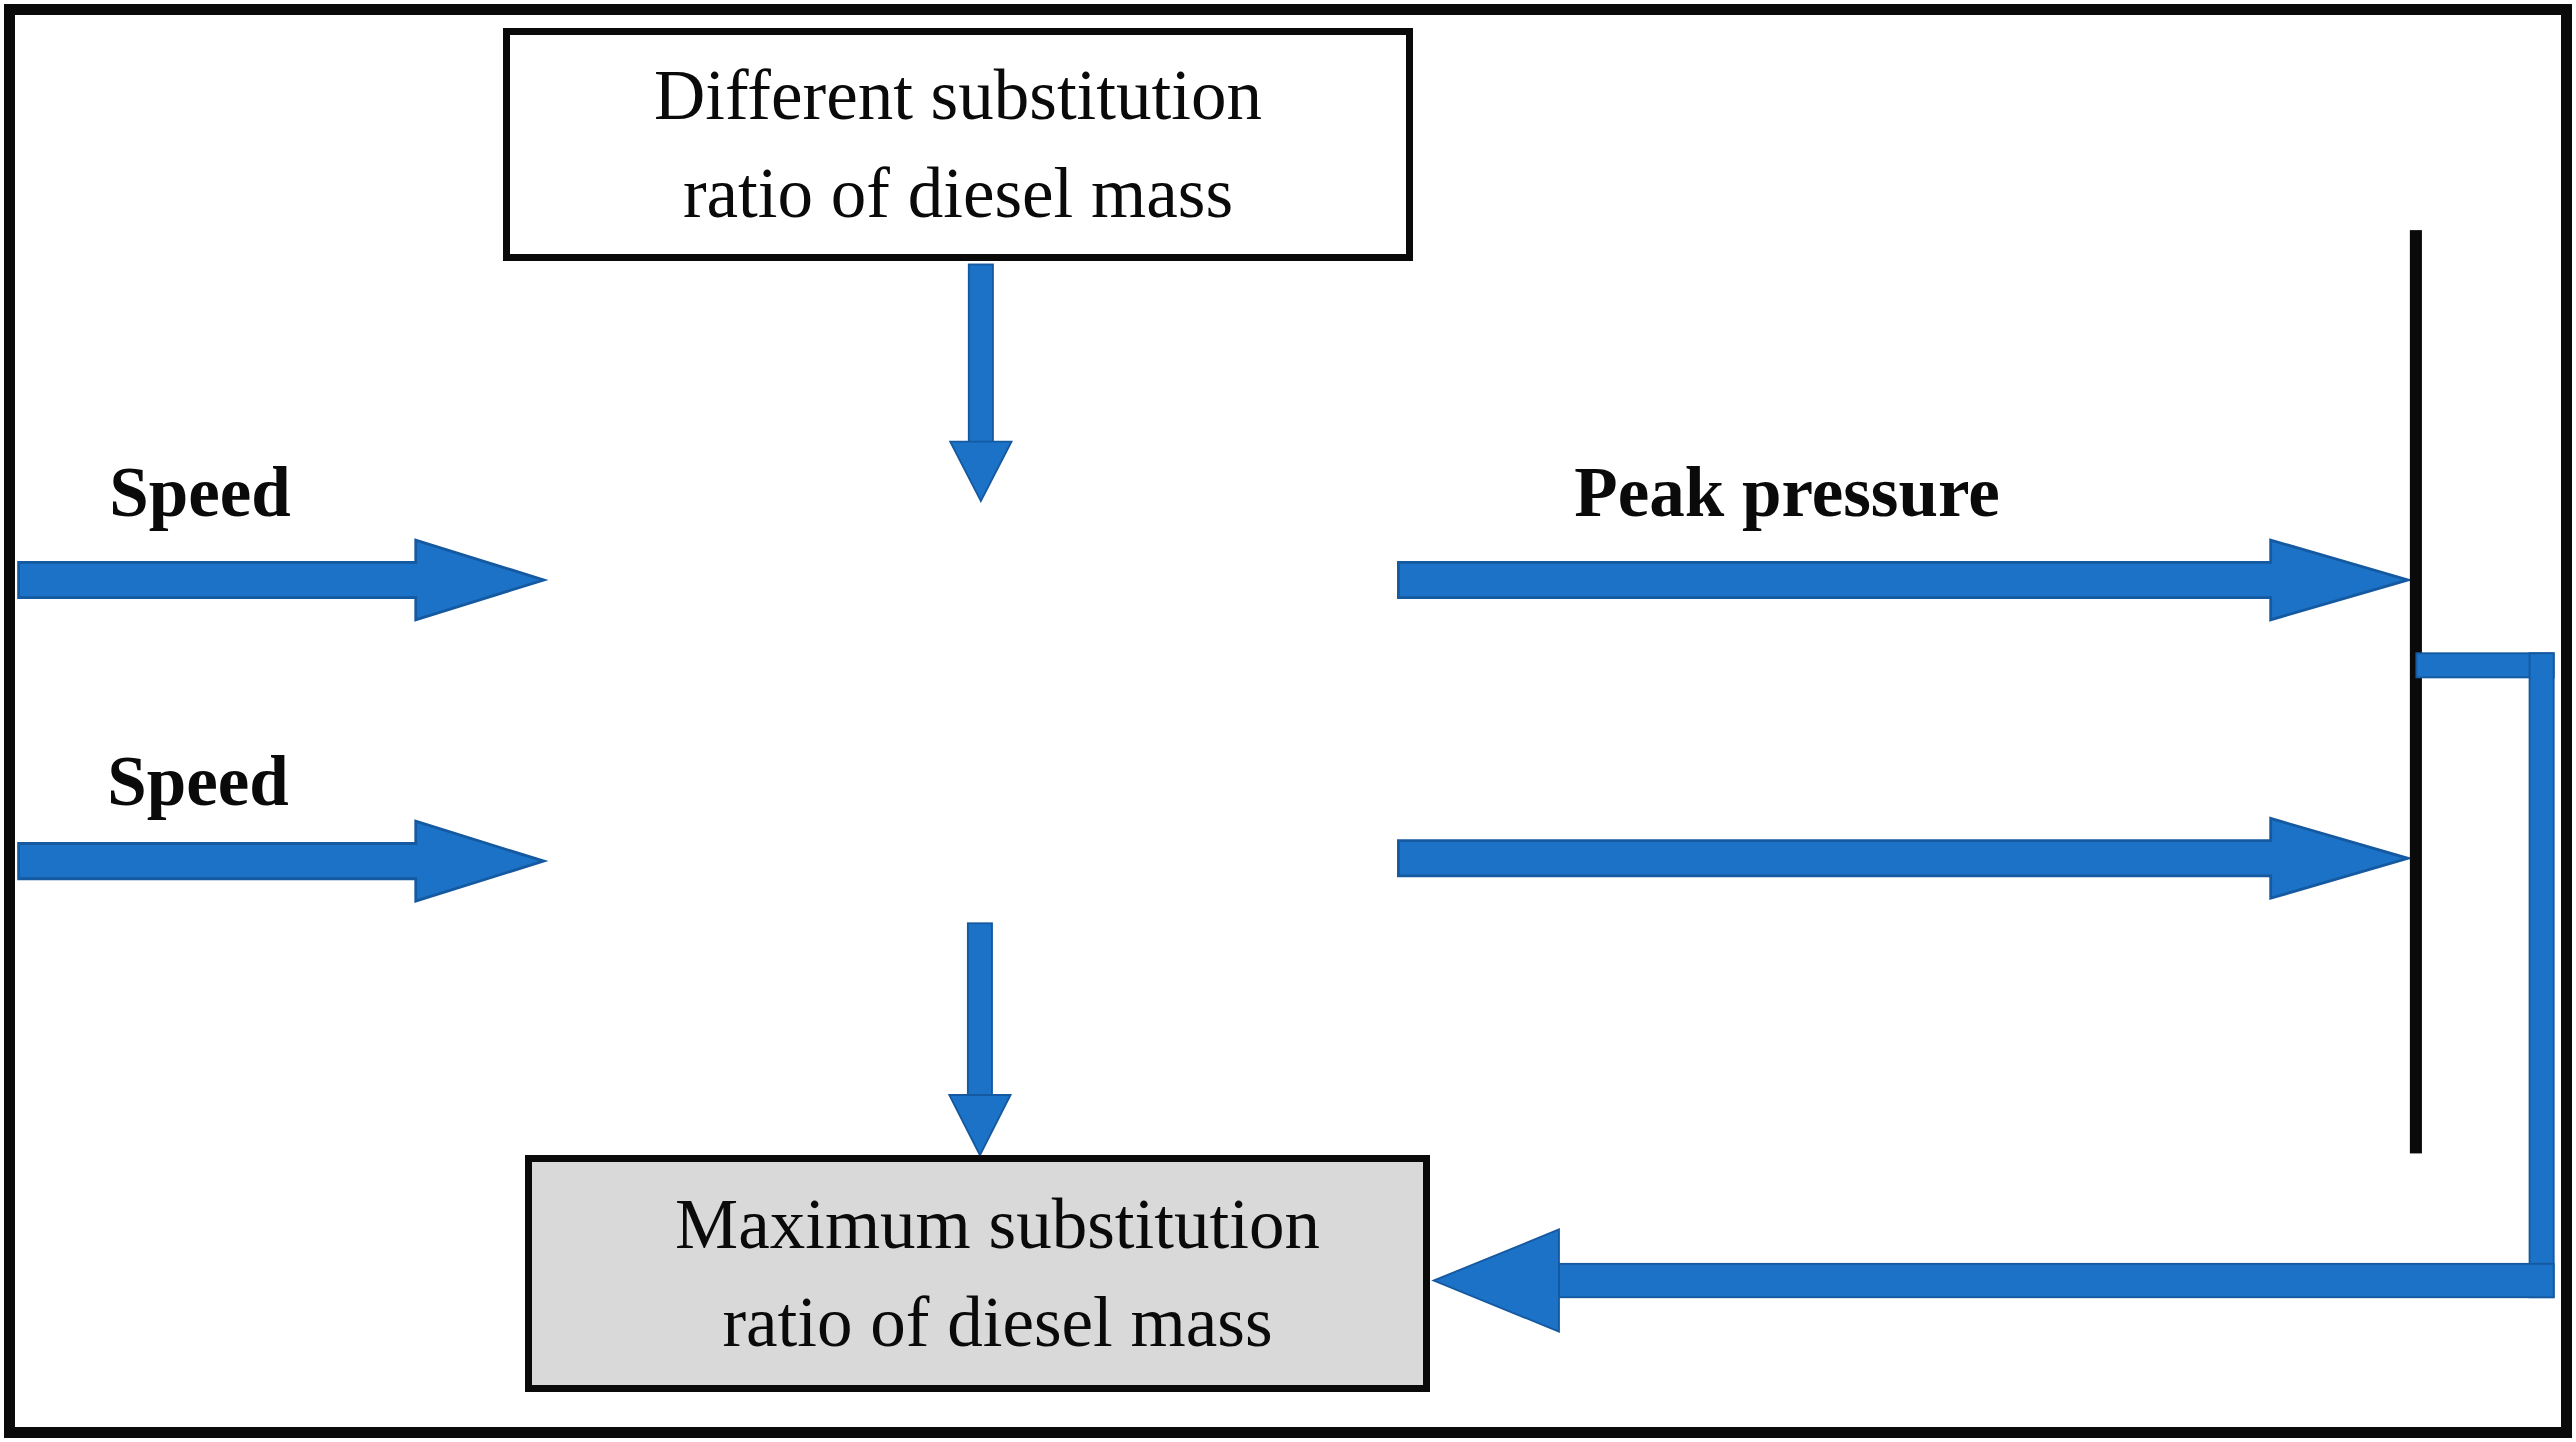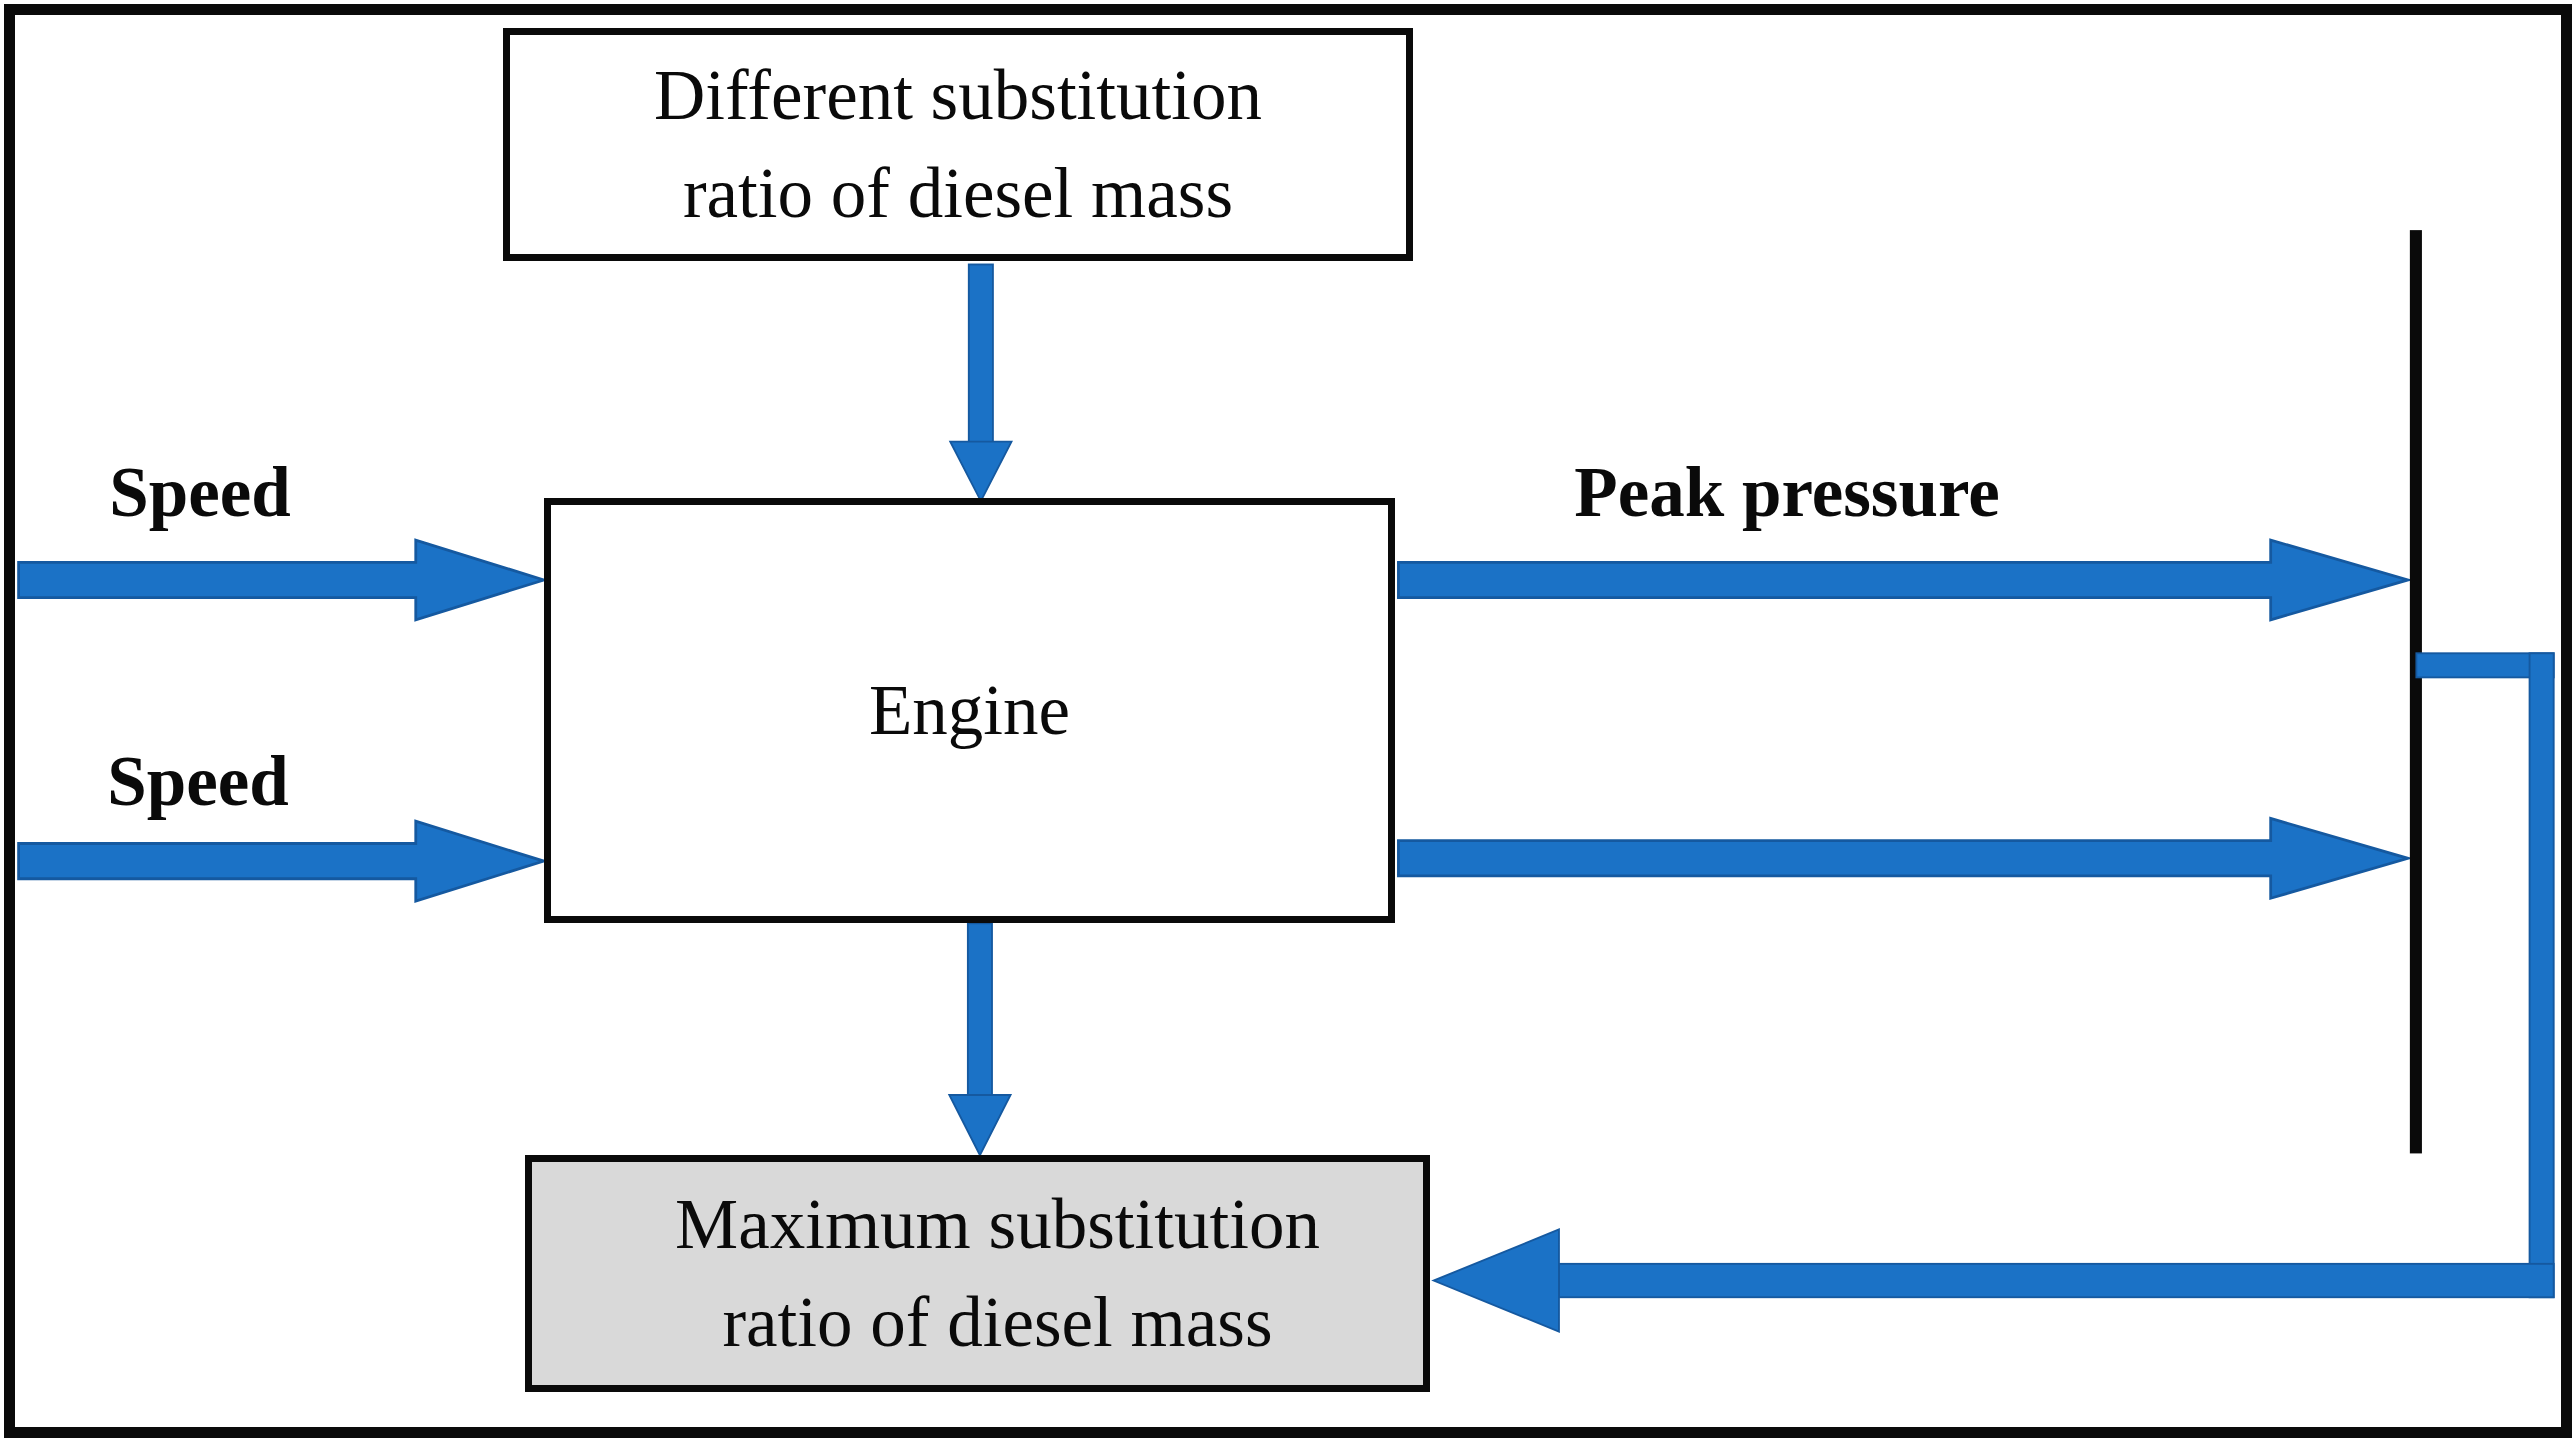--- a/index.html
+++ b/index.html
@@ -81,23 +81,20 @@
     <polygon class="blue-line" points="1680,1325 1680,1435 1545,1380"></polygon>
   </svg>
 
   <div class="frame"></div>
 
   <div class="node" style="left:503px;top:28px;width:910px;height:233px;">
     <div>Different substitution</div>
     <div>ratio of diesel mass</div>
   </div>
 
-  <div class="node" style="left:544px;top:498px;width:851px;height:425px;">
-    <div>Engine</div>
-  </div>
 
   <div class="node gray" style="left:525px;top:1155px;width:905px;height:237px;">
     <div>Maximum substitution</div>
     <div>ratio of diesel mass</div>
   </div>
 
   <div class="flow-label" style="left:61px;top:453px;width:278px;">Speed</div>
 
   <div class="flow-label" style="left:59px;top:742px;width:278px;">Speed</div>
 

